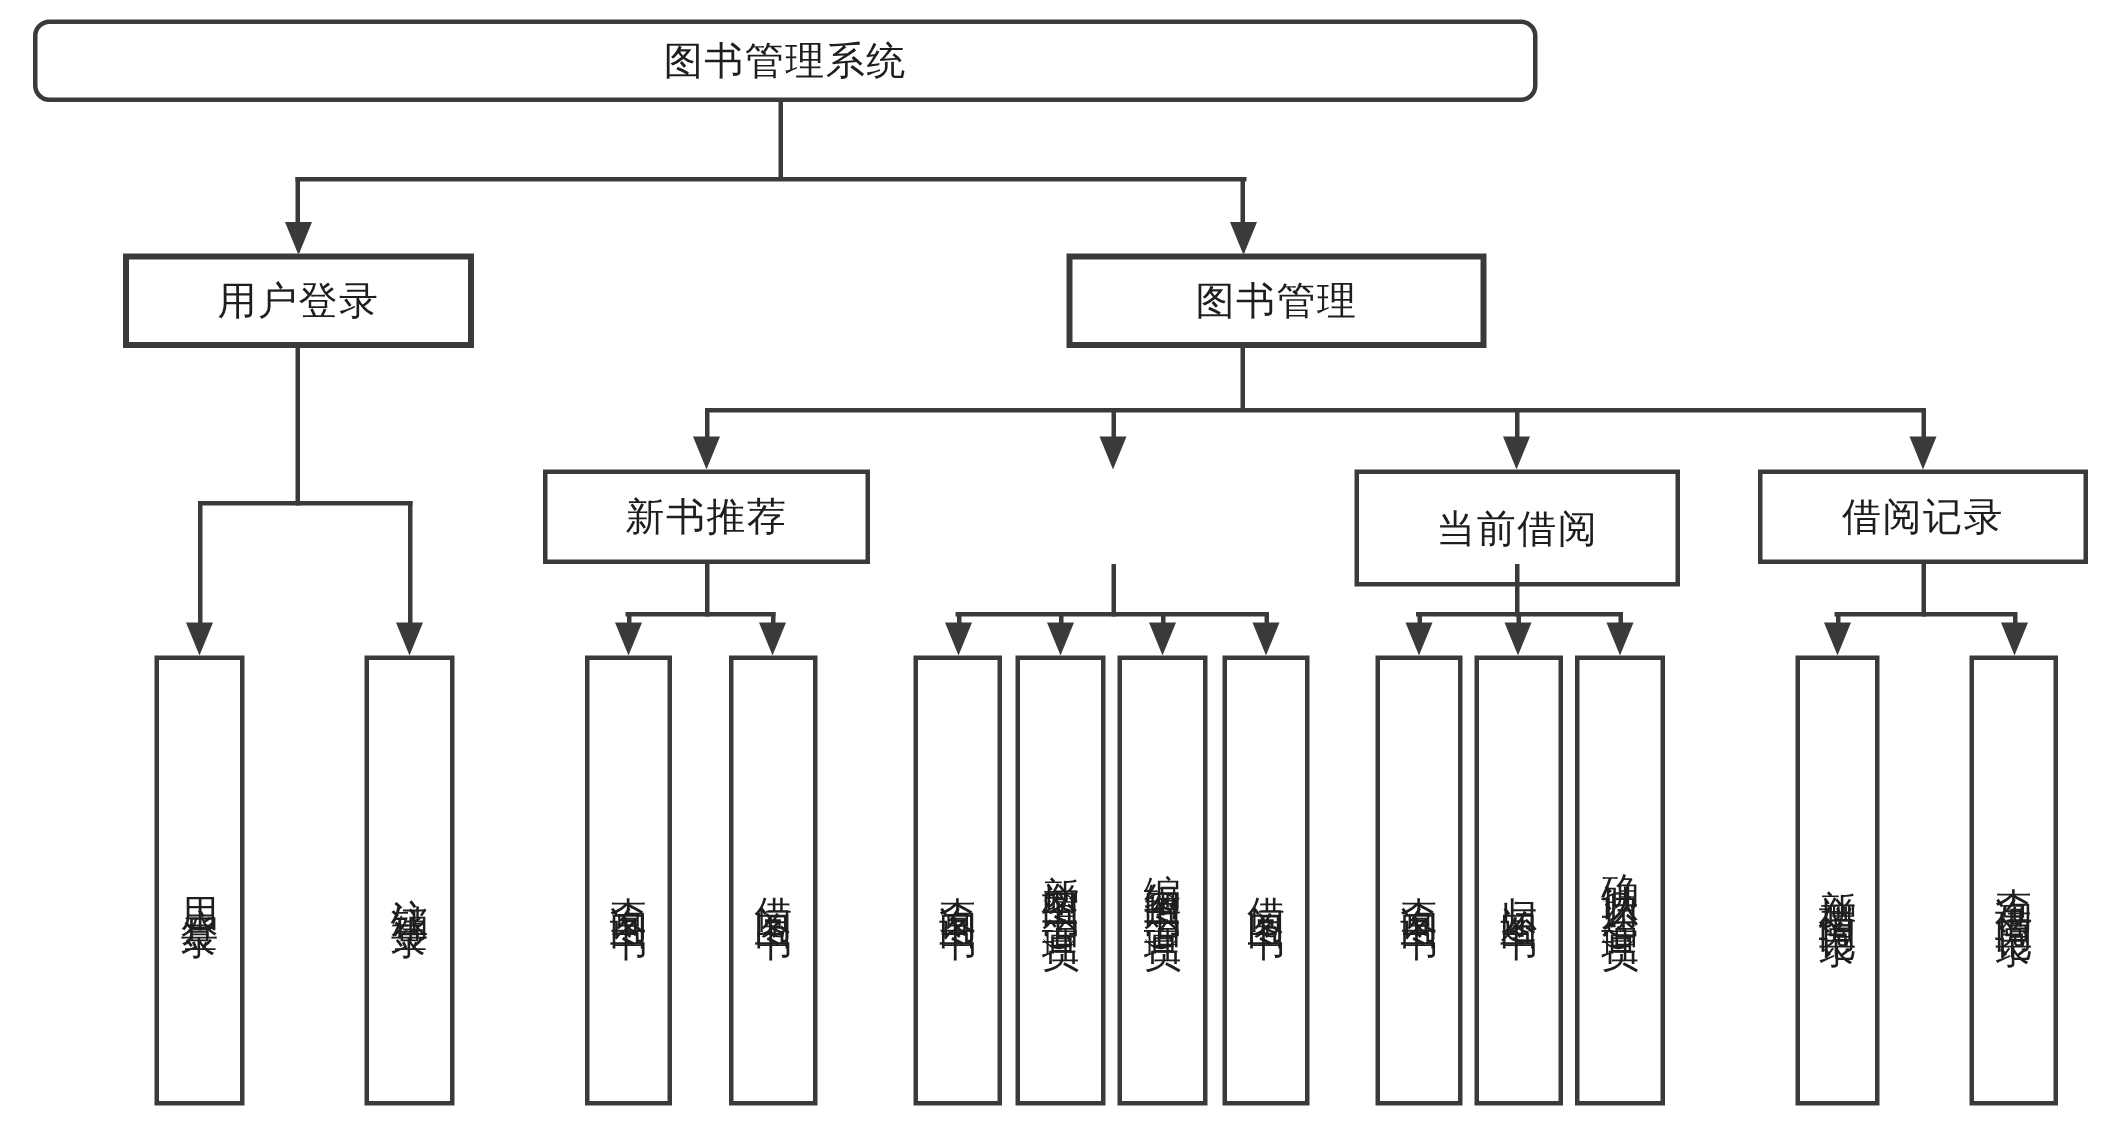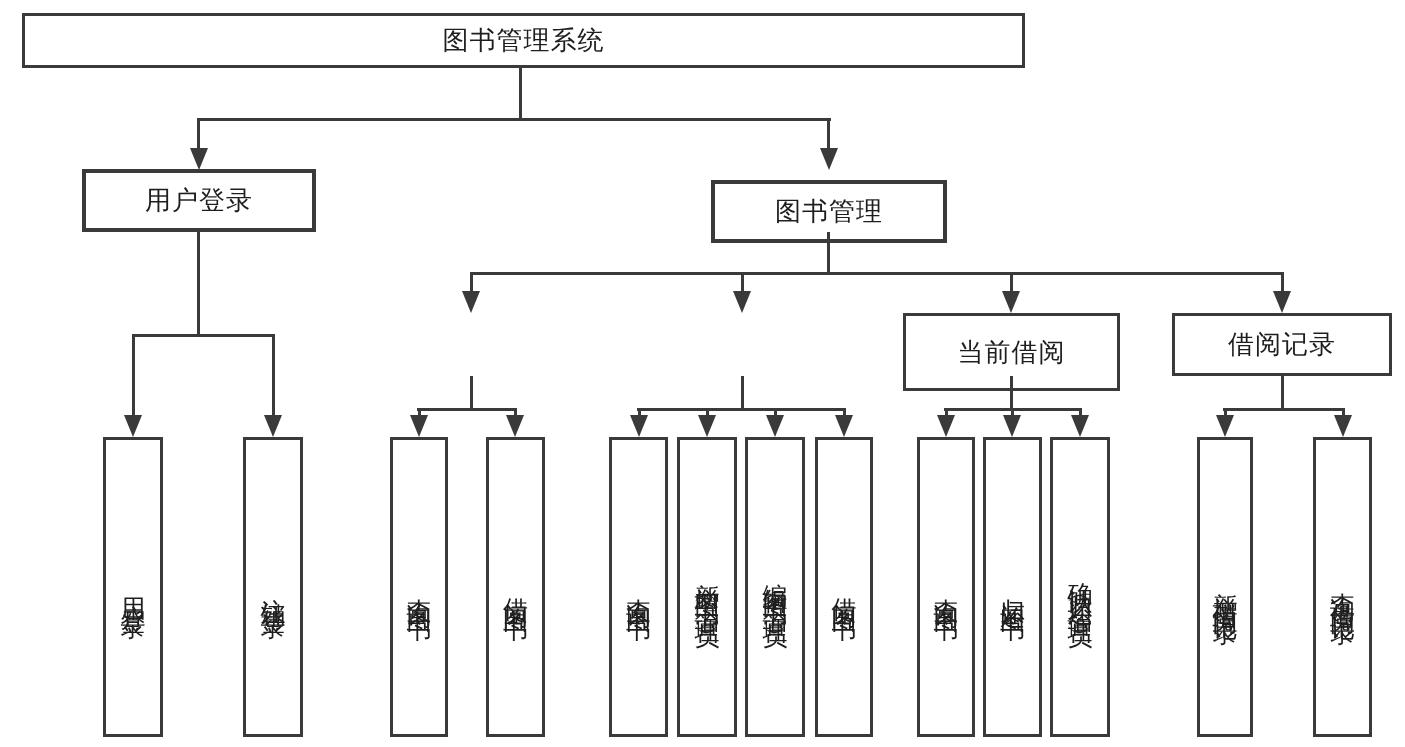--- a/index.html
+++ b/index.html
@@ -50,35 +50,35 @@
     letter-spacing: 1px;
     white-space: nowrap;
     z-index: 5;
   }
 </style>
 </head>
 <body>
 
 <div class="canvas">
 
-  <div class="box h" style="left:22px; top:13px; width:1003px; height:55px;">
+  <div class="box h" style="left:22px; top:13px; width:1003px; height:55px;border-radius:11px;">
     <span>图书管理系统</span>
   </div>
 
   <div class="vline" style="left:519px; top:68px; height:52px;"></div>
   <div class="hline" style="left:197px; top:118px; width:634px;"></div>
   <div class="vline" style="left:197px; top:118px; height:34px;"></div>
   <div class="arrow" style="left:190px; top:148px;"></div>
   <div class="vline" style="left:827px; top:118px; height:34px;"></div>
   <div class="arrow" style="left:820px; top:148px;"></div>
 
   <div class="box h h2" style="left:82px; top:169px; width:234px; height:63px;">
     <span>用户登录</span>
   </div>
-  <div class="box h h2" style="left:711px; top:180px; width:236px; height:63px;">
+  <div class="box h h2" style="left:711px; top:169px; width:280px; height:63px;">
     <span>图书管理</span>
   </div>
 
   <div class="vline" style="left:197px; top:232px; height:105px;"></div>
   <div class="hline" style="left:132px; top:334px; width:143px;"></div>
   <div class="vline" style="left:132px; top:334px; height:85px;"></div>
   <div class="arrow" style="left:124px; top:415px;"></div>
   <div class="vline" style="left:272px; top:334px; height:85px;"></div>
   <div class="arrow" style="left:264px; top:415px;"></div>
 
@@ -86,20 +86,23 @@
   <div class="hline" style="left:470px; top:272px; width:814px;"></div>
   <div class="vline" style="left:470px; top:272px; height:23px;"></div>
   <div class="arrow" style="left:462px; top:291px;"></div>
   <div class="vline" style="left:741px; top:272px; height:23px;"></div>
   <div class="arrow" style="left:733px; top:291px;"></div>
   <div class="vline" style="left:1010px; top:272px; height:23px;"></div>
   <div class="arrow" style="left:1002px; top:291px;"></div>
   <div class="vline" style="left:1281px; top:272px; height:23px;"></div>
   <div class="arrow" style="left:1273px; top:291px;"></div>
 
+  <div class="box h" style="left:362px; top:313px; width:218px; height:63px;">
+    <span>新书推荐</span>
+  </div>
   <div class="box h" style="left:903px; top:313px; width:217px; height:78px;">
     <span>当前借阅</span>
   </div>
   <div class="box h" style="left:1172px; top:313px; width:220px; height:63px;">
     <span>借阅记录</span>
   </div>
 
   <div class="vline" style="left:470px; top:376px; height:35px;"></div>
   <div class="hline" style="left:417px; top:408px; width:100px;"></div>
   <div class="vline" style="left:418px; top:408px; height:11px;"></div>

